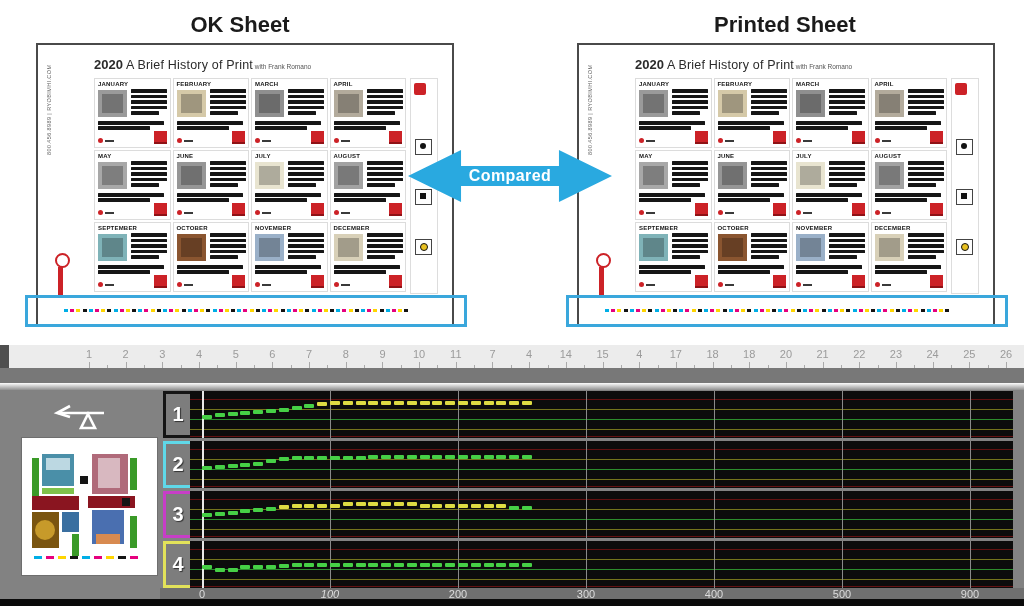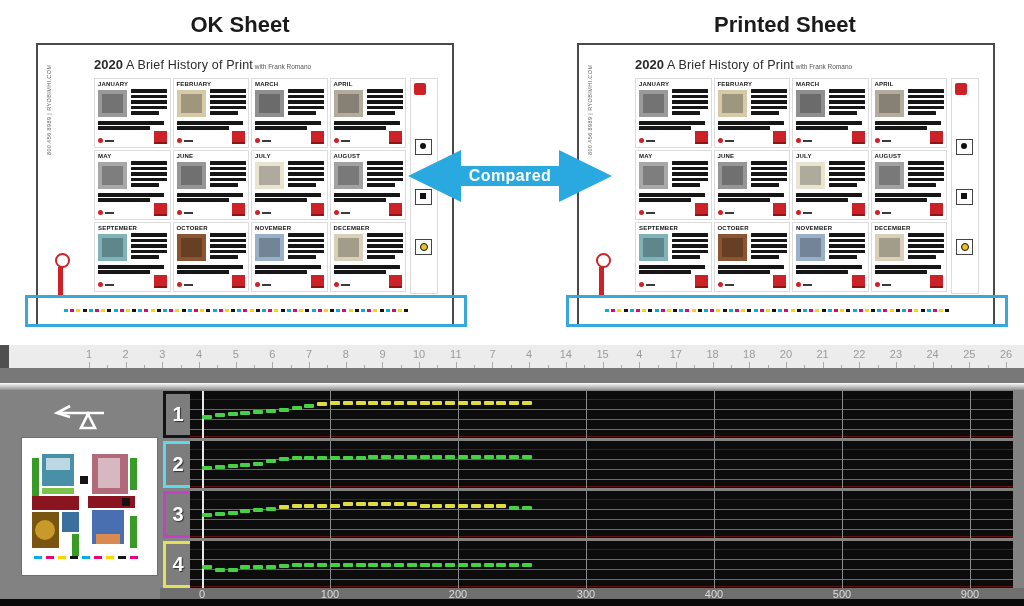--- a/index.html
+++ b/index.html
@@ -852,21 +852,21 @@
         <div class="seg" style="left: 268px; top: 22px; background: rgb(70, 208, 70);"></div>
         <div class="seg" style="left: 280.8px; top: 22px; background: rgb(70, 208, 70);"></div>
         <div class="seg" style="left: 293.6px; top: 22px; background: rgb(70, 208, 70);"></div>
         <div class="seg" style="left: 306.4px; top: 22px; background: rgb(70, 208, 70);"></div>
         <div class="seg" style="left: 319.2px; top: 22px; background: rgb(70, 208, 70);"></div>
         <div class="seg" style="left: 332px; top: 22px; background: rgb(70, 208, 70);"></div>
       </div>
     </div>
   <div class="xaxis" id="xaxis">
       <span class="xlab" style="left: 42px;">0</span>
-      <span class="xlab" style="left: 170px;">100</span>
+      <span class="xlab" style="left: 170px; font-style: italic;">100</span>
       <span class="xlab" style="left: 298px;">200</span>
       <span class="xlab" style="left: 426px;">300</span>
       <span class="xlab" style="left: 554px;">400</span>
       <span class="xlab" style="left: 682px;">500</span>
       <span class="xlab" style="left: 810px;">900</span>
     </div>
 </div>
 <div class="bottom-strip"></div>
 
 </body></html>

